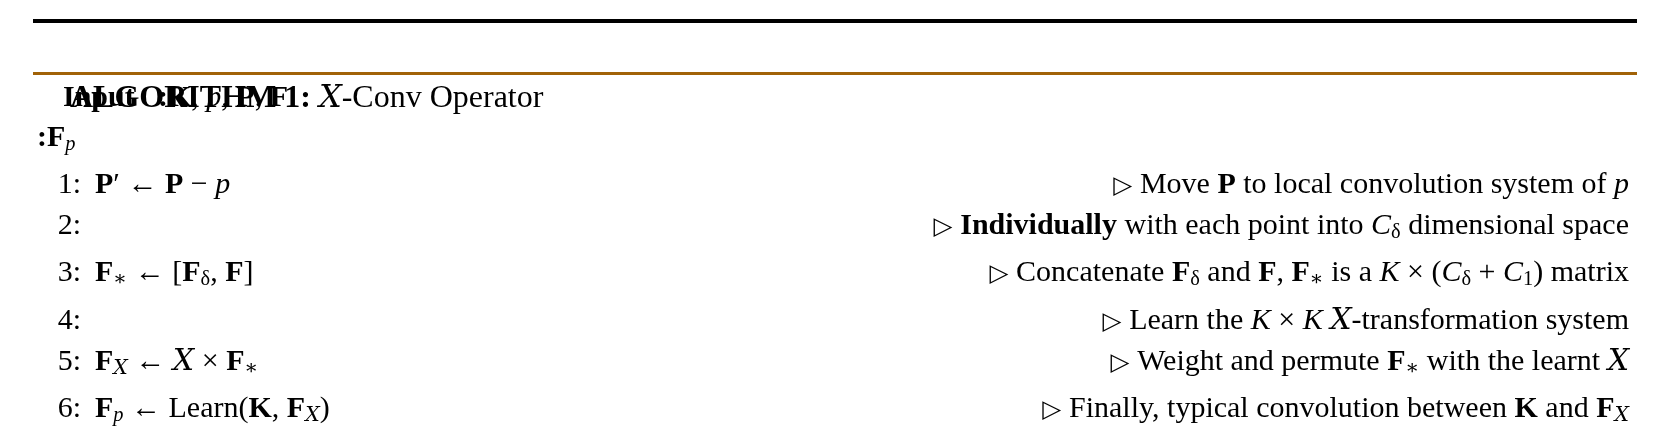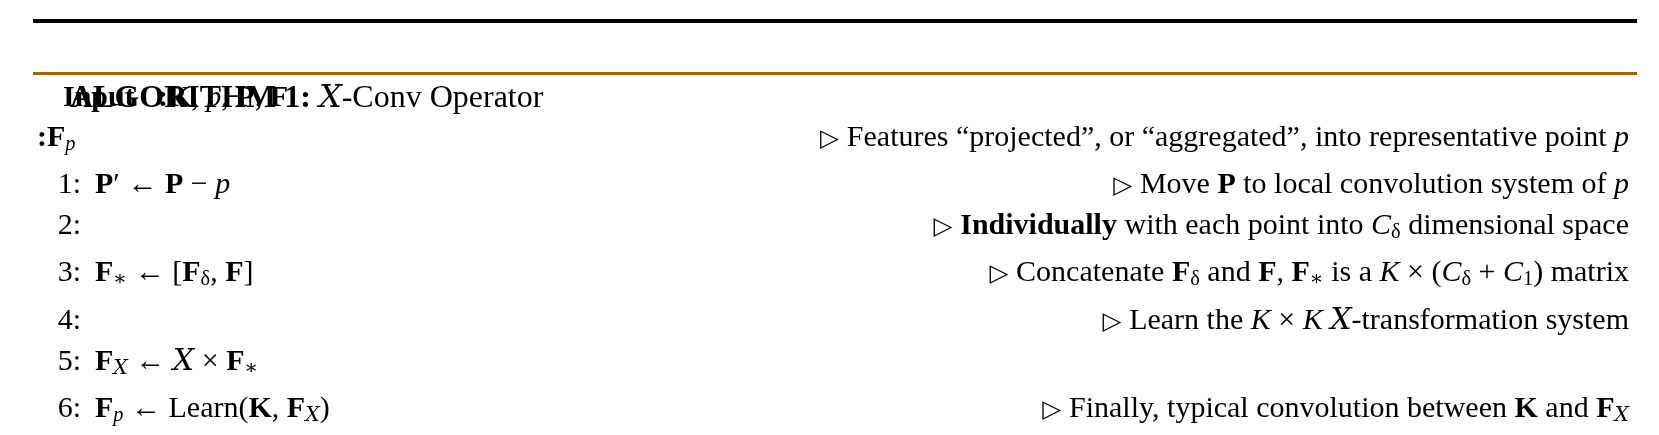--- a/index.html
+++ b/index.html
@@ -55,21 +55,20 @@
 <div class="algo">
   <div class="caption">
     <span><span class="b">ALGORITHM 1: </span><span class="cal">X</span><span>-Conv Operator</span></span>
   </div>
   <div class="algo-body">
     <div class="row">
       <span class="hword">Input</span><span class="hcolon">:</span><span><span class="b">K</span><span>, </span><span class="i">p</span><span>, </span><span class="b">P</span><span>, </span><span class="b">F</span></span>
     </div>
     <div class="row">
       <span class="hcolon">:</span><span><span class="b">F</span><span class="isub">p</span></span>
-      <span class="comment"><span class="tri">▷ </span><span>Features “projected”, or “aggregated”, into representative point </span><span class="i">p</span></span>
     </div>
     <div>
   <div class="row">
     <span class="num">1:</span>
     <span class="code"><span class="b">P</span><span>′ ← </span><span class="b">P</span><span> − </span><span class="i">p</span></span>
     <span class="comment"><span class="tri">▷ </span><span>Move </span><span class="b">P</span><span> to local convolution system of </span><span class="i">p</span></span>
   </div>
 
   <div class="row">
     <span class="num">2:</span>
@@ -83,20 +82,21 @@
   </div>
 
   <div class="row">
     <span class="num">4:</span>
     <span class="comment"><span class="tri">▷ </span><span>Learn the </span><span class="i">K</span><span> × </span><span class="i">K</span><span> </span><span class="cal">X</span><span>-transformation system</span></span>
   </div>
 
   <div class="row">
     <span class="num">5:</span>
     <span class="code"><span class="b">F</span><span class="calsub">X</span><span> ← </span><span class="cal">X</span><span> × </span><span class="b">F</span><span class="sub">∗</span></span>
+    <span class="comment"><span class="tri">▷ </span><span>Weight and permute </span><span class="b">F</span><span class="sub">∗</span><span> with the learnt </span><span class="cal">X</span></span>
   </div>
 
   <div class="row">
     <span class="num">6:</span>
     <span class="code"><span class="b">F</span><span class="isub">p</span><span> ← Learn(</span><span class="b">K</span><span>, </span><span class="b">F</span><span class="calsub">X</span><span>)</span></span>
     <span class="comment"><span class="tri">▷ </span><span>Finally, typical convolution between </span><span class="b">K</span><span> and </span><span class="b">F</span><span class="calsub">X</span></span>
   </div>
 </div>
   </div>
 </div>

